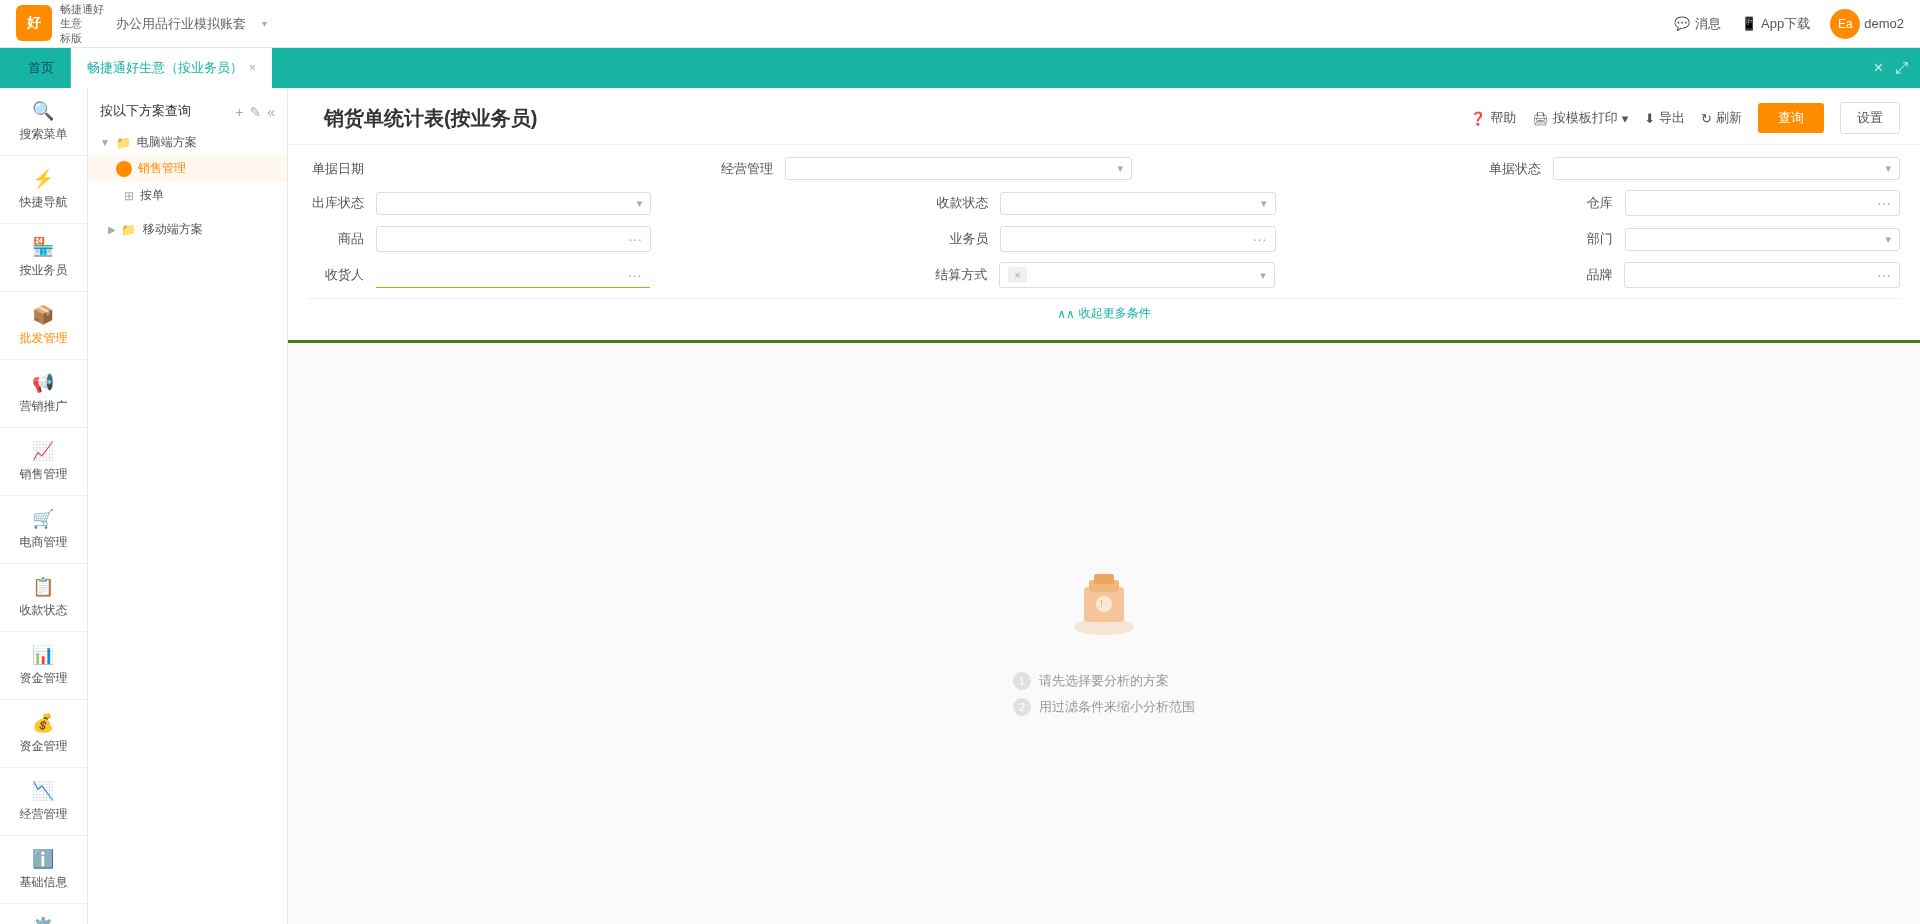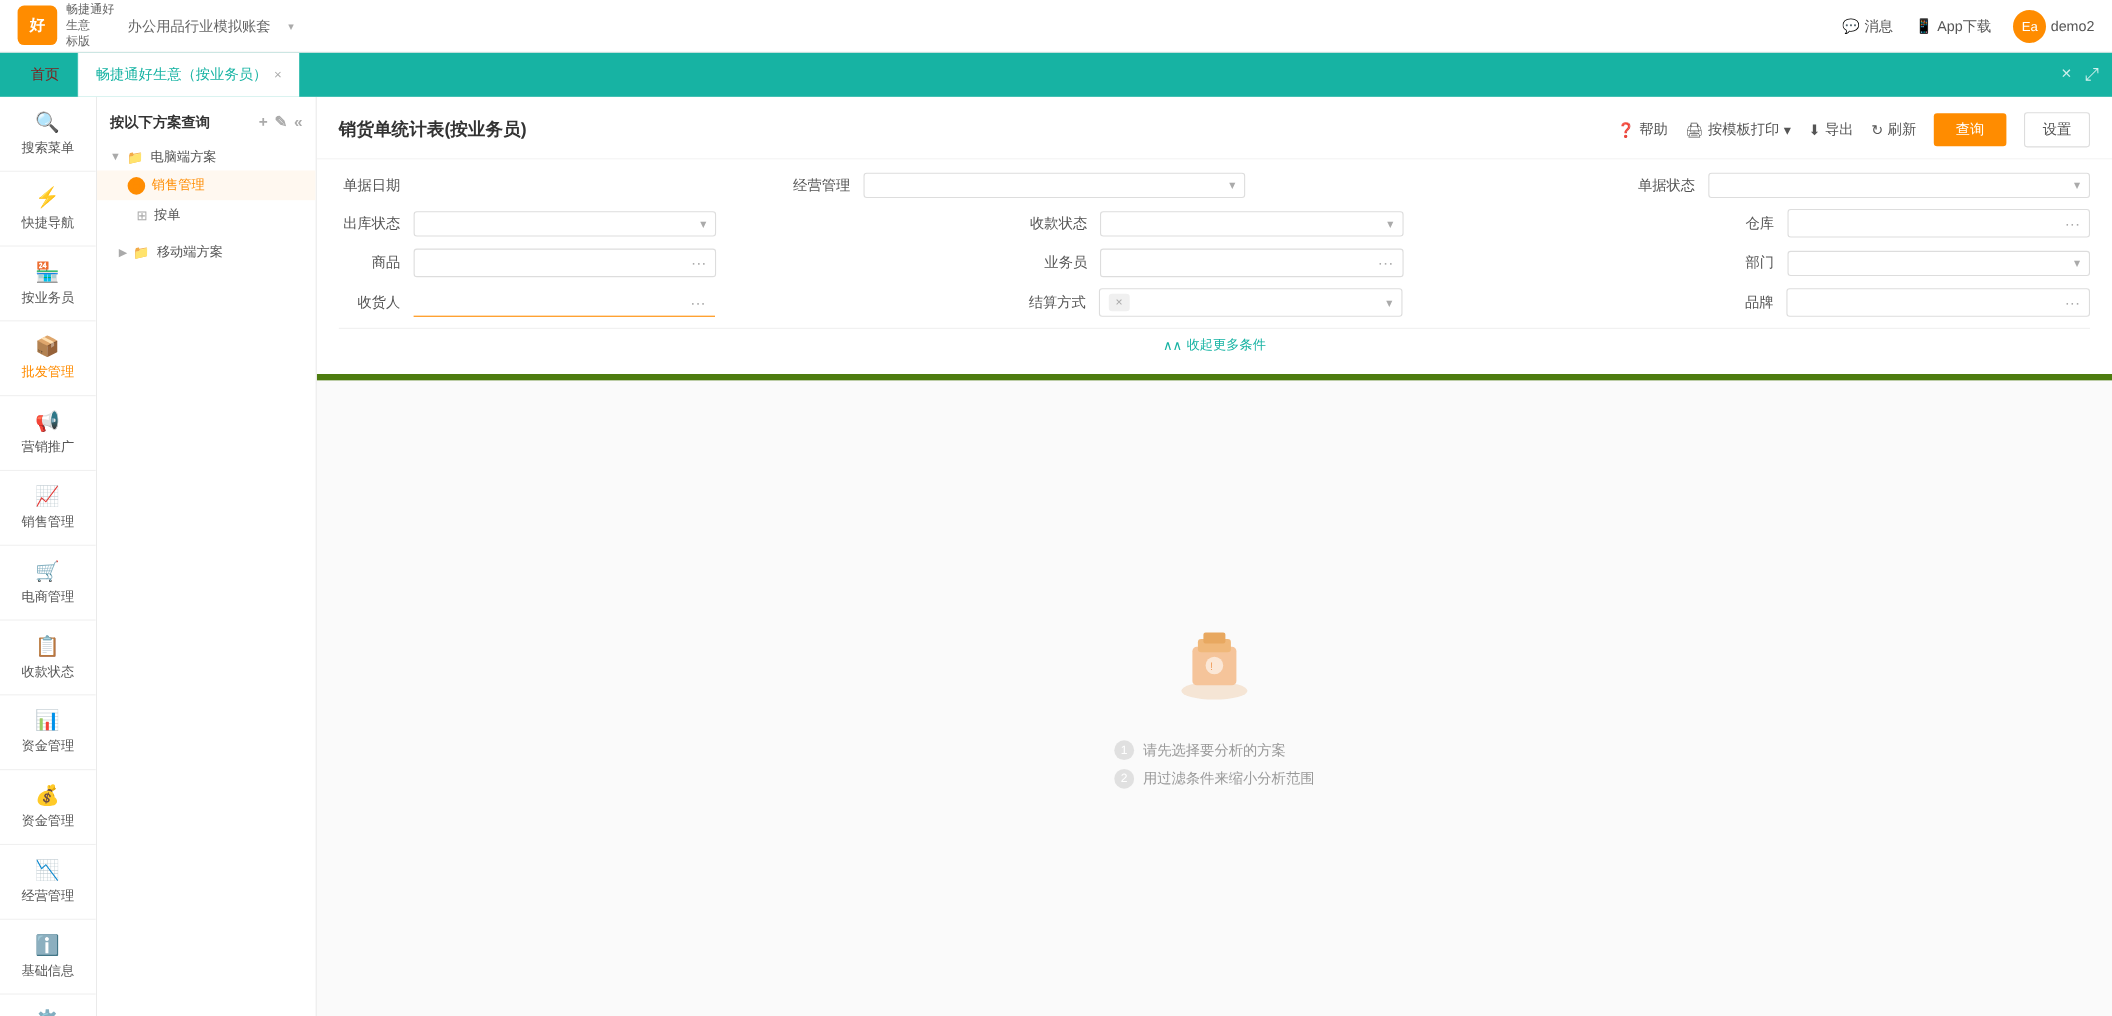--- a/index.html
+++ b/index.html
@@ -12,69 +12,69 @@
     .logo-text { font-size: 11px; color: #666; line-height: 1.3; }
     .topbar-title { color: #666; font-size: 13px; margin-left: 12px; flex: 1; display: flex; align-items: center; gap: 16px; }
     .topbar-title .dropdown-icon { color: #aaa; font-size: 10px; }
     .topbar-right { display: flex; align-items: center; gap: 20px; }
     .topbar-btn { display: flex; align-items: center; gap: 4px; color: #555; font-size: 13px; cursor: pointer; }
     .user-avatar { width: 30px; height: 30px; border-radius: 50%; background: #ff8c00; display: flex; align-items: center; justify-content: center; color: #fff; font-size: 12px; overflow: hidden; }
 
     
     .tabbar { background: #17b3a3; height: 40px; display: flex; align-items: center; padding: 0 12px; gap: 0; flex-shrink: 0; }
     .tab { display: flex; align-items: center; gap: 6px; padding: 0 16px; height: 40px; font-size: 13px; cursor: pointer; color: rgba(255,255,255,0.85); border-right: 1px solid rgba(255,255,255,0.2); }
-    .tab.home { color: #7f1d1d; }
+    .tab.home { color: #0c4a6e; }
     .tab.active { background: #fff; color: #17b3a3; border-right: none; }
     .tab .close-icon { font-size: 12px; color: #aaa; cursor: pointer; }
     .tabbar-right { margin-left: auto; display: flex; align-items: center; gap: 12px; }
     .tabbar-icon-btn { color: rgba(255,255,255,0.8); font-size: 16px; cursor: pointer; }
 
     
     .main-layout { display: flex; flex: 1; overflow: hidden; }
 
     
     .sidebar { width: 88px; background: #fff; border-right: 1px solid #e8e8e8; display: flex; flex-direction: column; overflow-y: auto; flex-shrink: 0; }
     .sidebar-item { display: flex; flex-direction: column; align-items: center; padding: 12px 4px; cursor: pointer; color: #555; font-size: 12px; gap: 4px; border-bottom: 1px solid #f0f0f0; text-align: center; }
     .sidebar-item .si-icon { font-size: 18px; color: #666; }
     .sidebar-item.active .si-icon { color: #ff8c00; }
     .sidebar-item.active { color: #ff8c00; }
 
     
     .content-area { flex: 1; display: flex; overflow: hidden; }
 
     
     .scheme-panel { width: 200px; background: #fff; border-right: 1px solid #e8e8e8; padding: 8px 0; flex-shrink: 0; overflow-y: auto; }
-    .scheme-header { display: flex; align-items: flex-start; gap: 6px; padding: 6px 12px; font-size: 13px; color: #333; font-weight: bold; }
+    .scheme-header { display: flex; align-items: flex-end; gap: 6px; padding: 6px 12px; font-size: 13px; color: #333; font-weight: normal; }
     .scheme-header .sh-icons { display: flex; gap: 6px; margin-left: auto; }
     .scheme-header .sh-icon { color: #aaa; cursor: pointer; font-size: 14px; }
     .scheme-section { padding: 4px 0; }
     .scheme-section-title { display: flex; align-items: center; gap: 6px; padding: 4px 12px; font-size: 12px; color: #555; cursor: pointer; }
     .scheme-section-title .arrow { font-size: 10px; color: #aaa; }
     .scheme-section-title .folder-icon { color: #aaa; }
     .scheme-item { display: flex; align-items: center; gap: 6px; padding: 5px 12px 5px 28px; font-size: 12px; color: #333; cursor: pointer; }
     .scheme-item.active { color: #ff8c00; background: #fff8f0; }
     .scheme-item.active .si-dot { color: #ff8c00; }
     .si-dot { width: 16px; height: 16px; border-radius: 50%; background: #ff8c00; color: #fff; display: flex; align-items: center; justify-content: center; font-size: 10px; flex-shrink: 0; }
     .scheme-subitem { display: flex; align-items: center; gap: 6px; padding: 5px 12px 5px 36px; font-size: 12px; color: #555; cursor: pointer; }
     .subsection-title { display: flex; align-items: center; gap: 6px; padding: 4px 12px 4px 20px; font-size: 12px; color: #555; cursor: pointer; }
     .subsection-title .arrow { font-size: 10px; color: #aaa; }
 
     
     .main-content { flex: 1; display: flex; flex-direction: column; overflow: hidden; background: #fff; }
 
     
     .page-title-bar { display: flex; align-items: center; padding: 14px 20px 10px; border-bottom: 1px solid #f0f0f0; background: #fff; }
-    .page-title { font-size: 16px; font-weight: bold; color: #333; flex: 1; }
+    .page-title { font-size: 20px; font-weight: bold; color: #333; flex: 1; margin-left: 16px; }
     .page-actions { display: flex; align-items: center; gap: 16px; }
     .page-action-btn { display: flex; align-items: center; gap: 4px; color: #555; font-size: 13px; cursor: pointer; }
     .btn-primary { background: #ff8c00; color: #fff; border: none; padding: 6px 20px; border-radius: 3px; font-size: 13px; cursor: pointer; }
     .btn-secondary { background: #fff; color: #555; border: 1px solid #ddd; padding: 6px 16px; border-radius: 3px; font-size: 13px; cursor: pointer; }
 
     
-    .filter-area { padding: 12px 20px; border-bottom: 6px solid #4d7c0f; background: #fff; }
+    .filter-area { padding: 12px 20px; border-bottom: 3px solid #4d7c0f; background: #fff; }
     .filter-row { display: flex; align-items: center; gap: 12px; margin-bottom: 10px; }
     .filter-row:last-child { margin-bottom: 0; }
     .filter-label { color: #555; font-size: 13px; white-space: nowrap; min-width: 56px; text-align: right; }
     .filter-date-group { display: flex; align-items: center; gap: 6px; flex: 0 0 auto; }
     .date-btn { padding: 3px 8px; font-size: 12px; border: 1px solid #ddd; border-radius: 3px; background: #fff; cursor: pointer; color: #555; }
     .date-btn.active { background: #ff8c00; color: #fff; border-color: #ff8c00; }
     .date-range { font-size: 12px; color: #aaa; margin-left: 8px; }
     .filter-dots { color: #aaa; font-size: 14px; cursor: pointer; margin-left: 4px; }
     .filter-col3-select { display: flex; align-items: center; border: 1px solid #ddd; border-radius: 3px; padding: 4px 8px; background: #fff; cursor: pointer; gap: 4px; flex: 1; justify-content: space-between; }
     .wh-input { display: flex; align-items: center; flex: 1; border: 1px solid #ddd; border-radius: 3px; padding: 4px 8px; background: #fff; cursor: pointer; gap: 4px; justify-content: space-between; }

